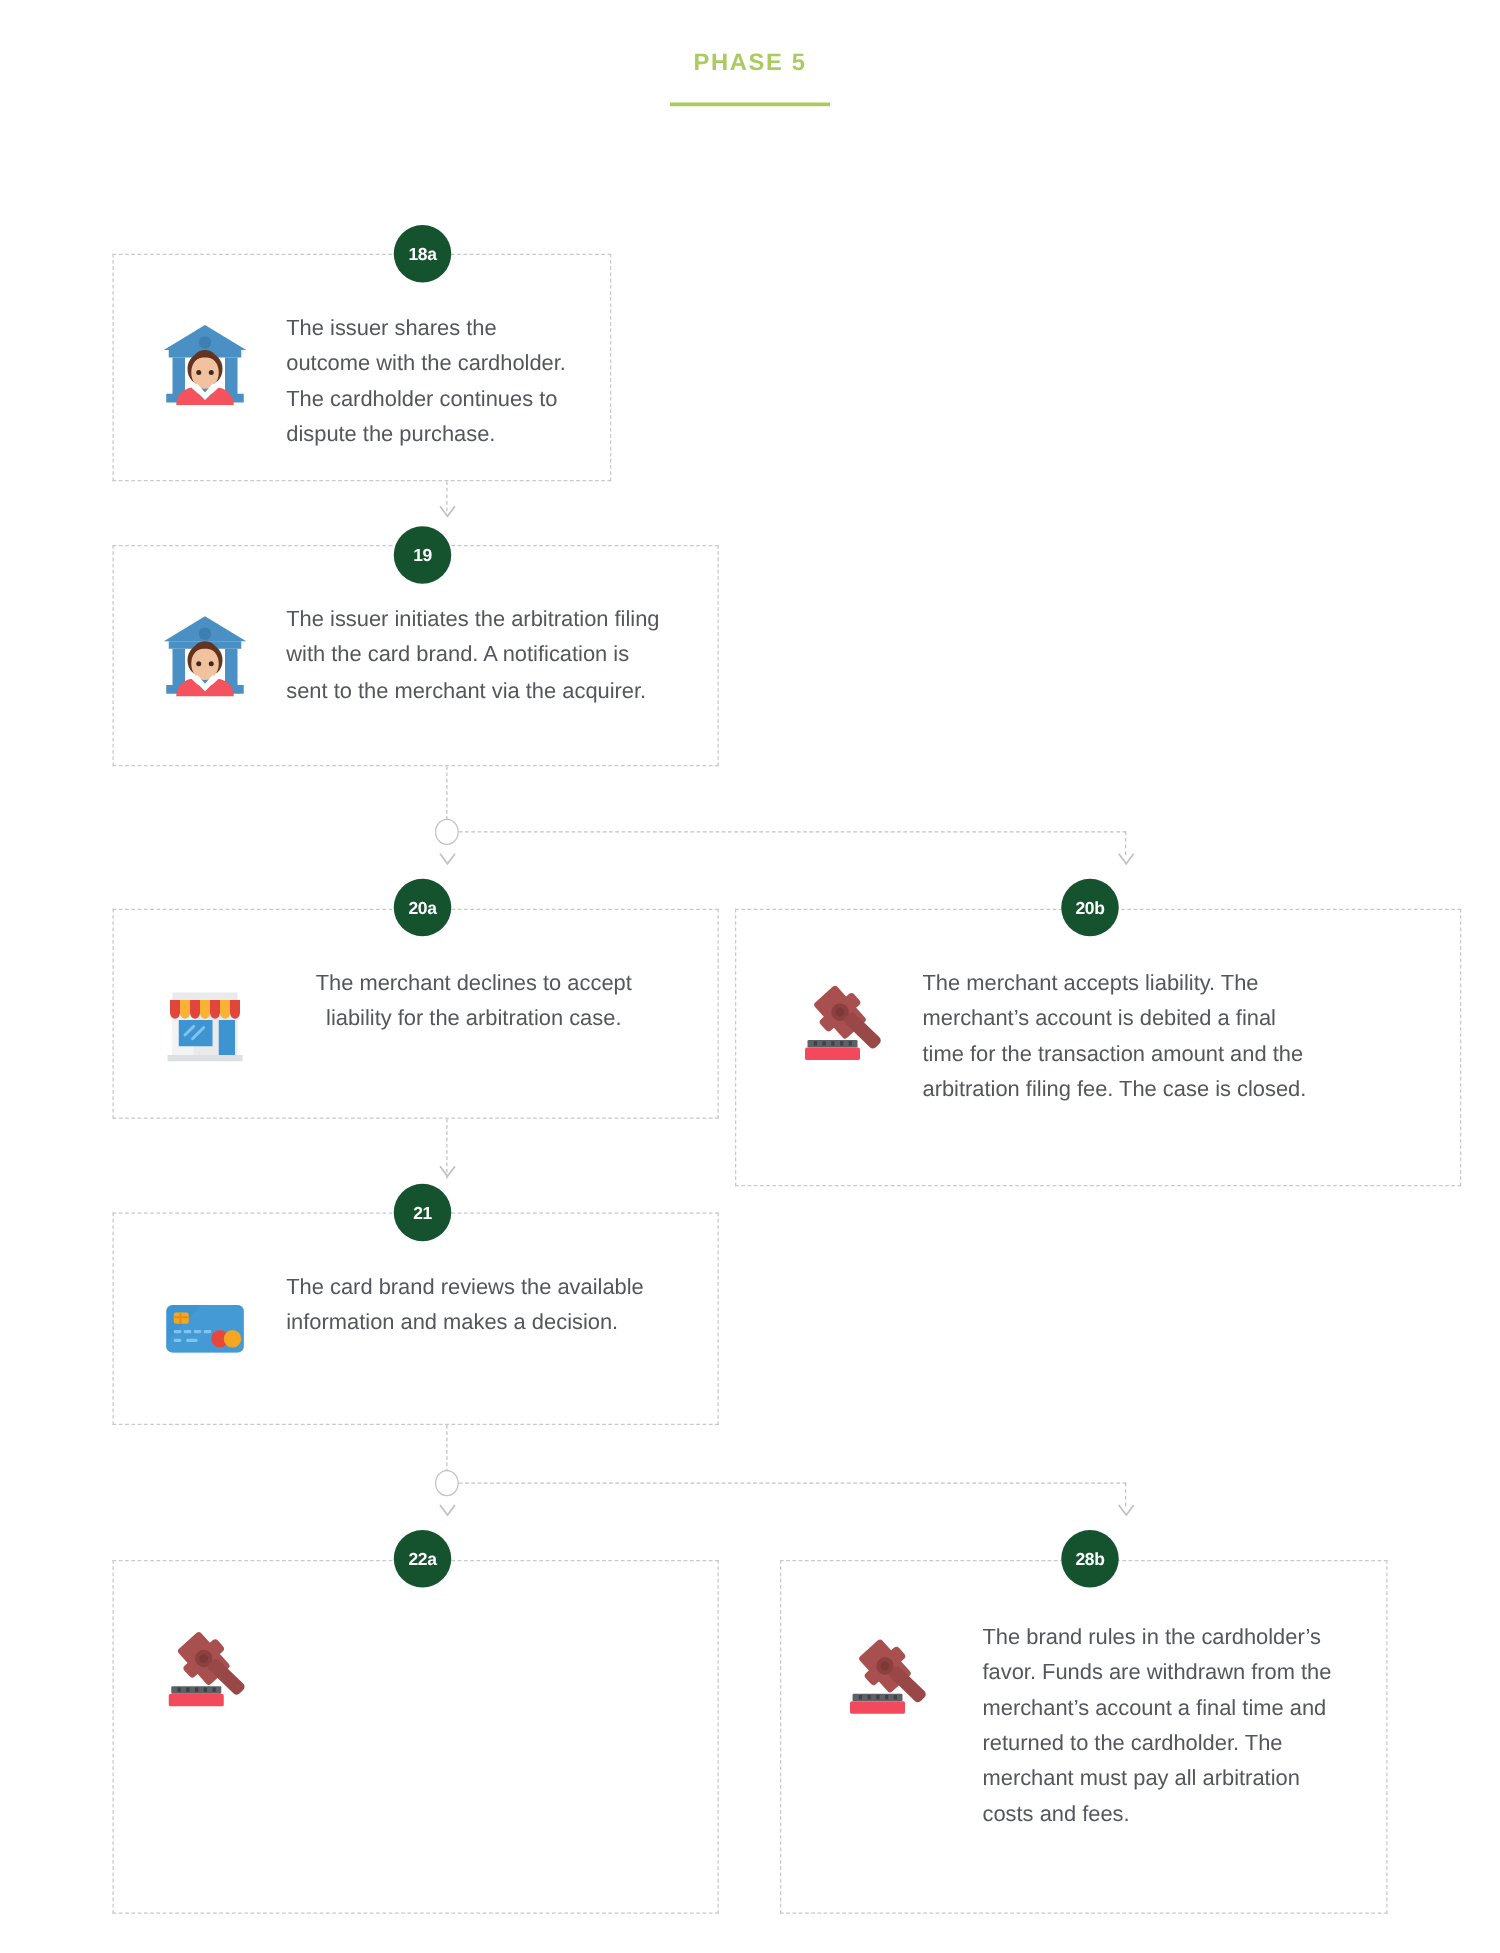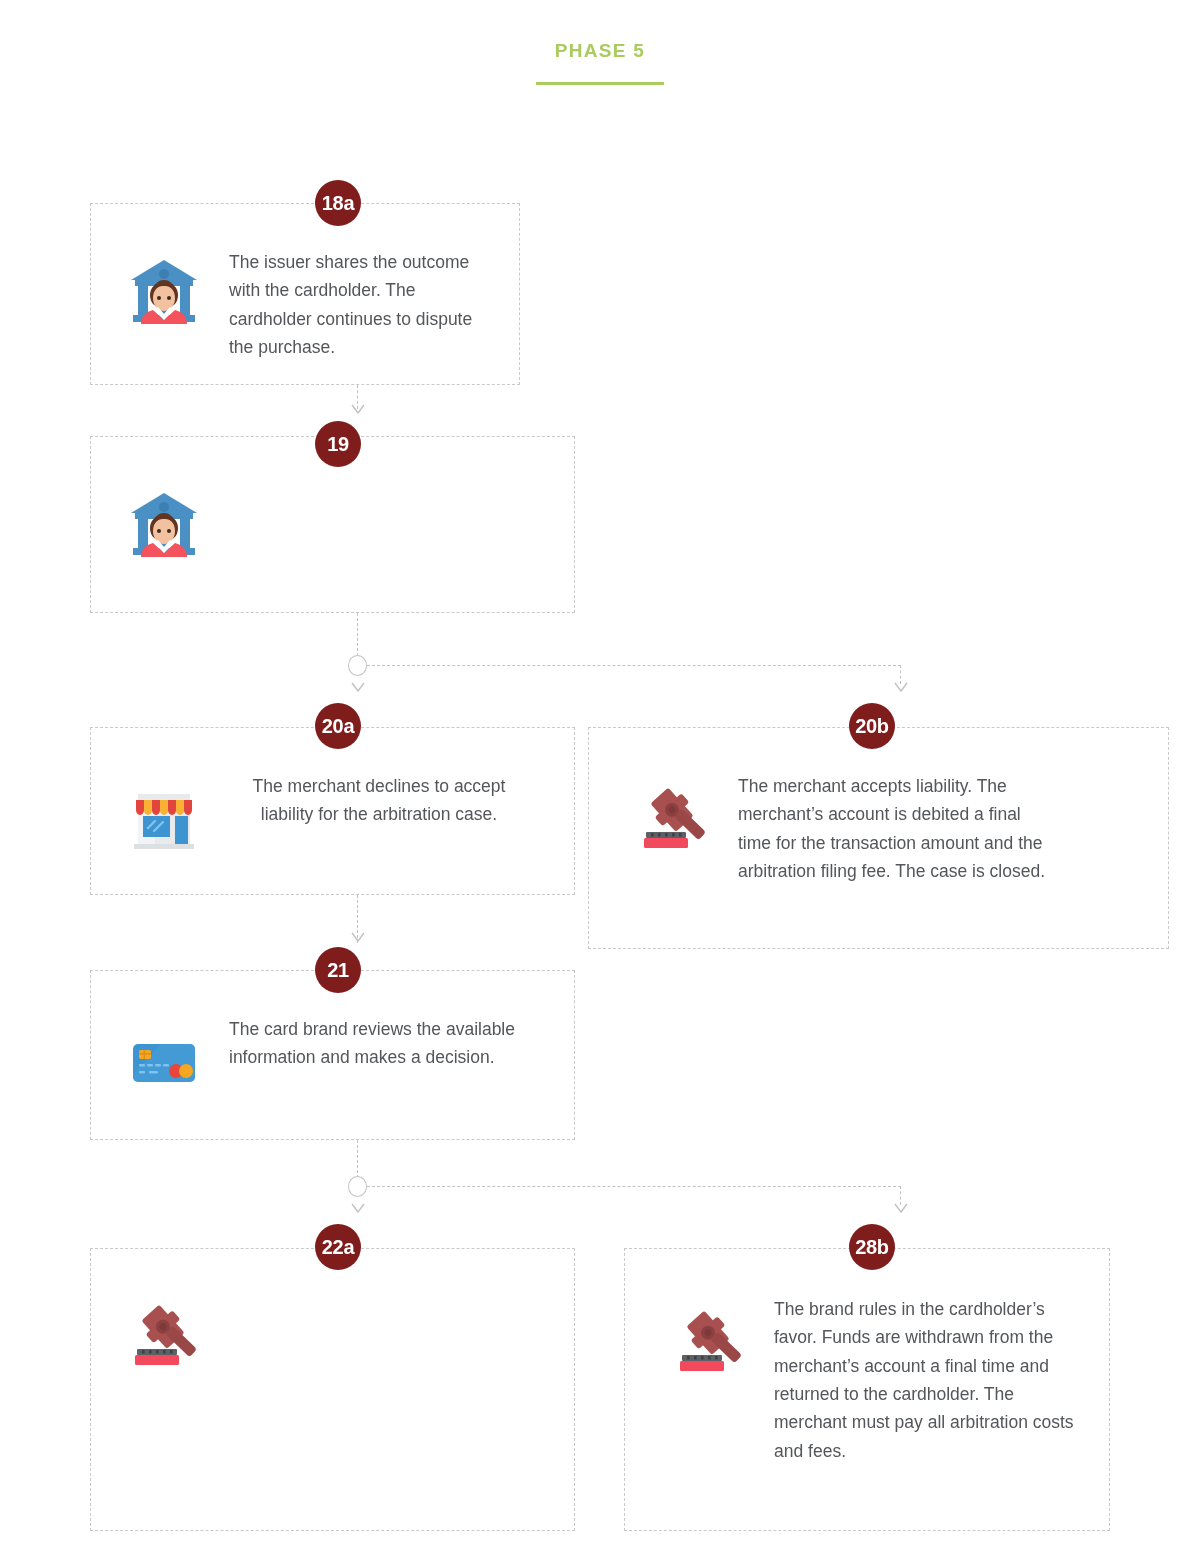--- a/index.html
+++ b/index.html
@@ -71,23 +71,23 @@
     max-width: 300px;
   }
   .step.right .step-text { max-width: 310px; }
 
   
   .badge {
     position: absolute;
     width: 46px;
     height: 46px;
     border-radius: 50%;
-    background: #7f1d1d;
+    background: #14532d;
     color: #ffffff;
-    font-size: 20px;
+    font-size: 14px;
     font-weight: bold;
     display: flex;
     align-items: center;
     justify-content: center;
     z-index: 5;
     letter-spacing: -0.3px;
   }
 
   
   .conn { position: absolute; }
@@ -172,21 +172,21 @@
           <path d="M1 1 L7 9 L13 1" fill="none" stroke="#c2c2c2" stroke-width="1.4"></path>
         </svg>
     </div>
     <div class="arrowhead" style="left:874px; top:1203px;">
       <svg viewBox="0 0 14 11" width="14" height="11">
           <path d="M1 1 L7 9 L13 1" fill="none" stroke="#c2c2c2" stroke-width="1.4"></path>
         </svg>
     </div>
   </div>
 
-  <div class="step" style="left:90px; top:203px; width:430px; height:182px;">
+  <div class="step" style="left:90px; top:203px; width:399px; height:182px;">
     <div class="step-inner">
       <div class="step-icon">
         <svg viewBox="0 0 78 78">
           <polygon points="39,8 72,28 6,28" fill="#4a90c4"></polygon>
           <circle cx="39" cy="22" r="5" fill="#3d7fb0"></circle>
           <rect x="10" y="28" width="58" height="6" fill="#4a90c4"></rect>
           <rect x="13" y="34" width="10" height="30" fill="#4a90c4"></rect>
           <rect x="34" y="34" width="10" height="30" fill="#4a90c4"></rect>
           <rect x="55" y="34" width="10" height="30" fill="#4a90c4"></rect>
           <rect x="8" y="63" width="62" height="7" fill="#4a90c4"></rect>
@@ -217,20 +217,21 @@
           <rect x="8" y="63" width="62" height="7" fill="#4a90c4"></rect>
           <path d="M39 30 c-9 0-14 6-14 13 0 8 5 13 14 13 9 0 14-5 14-13 0-7-5-13-14-13z" fill="#63341f"></path>
           <ellipse cx="39" cy="46" rx="11" ry="13" fill="#f2c2a0"></ellipse>
           <path d="M28 40 c1-9 6-12 11-12 5 0 10 3 11 12 -3-5-7-6-11-6 -4 0-8 1-11 6z" fill="#63341f"></path>
           <circle cx="34" cy="46" r="2" fill="#3b2a21"></circle>
           <circle cx="44" cy="46" r="2" fill="#3b2a21"></circle>
           <path d="M28 58 c-8 2-12 7-12 14 h46 c0-7-4-12-12-14 l-11 10z" fill="#f4525c"></path>
           <polygon points="28,57 39,68 50,57 45,55 39,62 33,55" fill="#ffffff"></polygon>
         </svg>
       </div>
+      <div class="step-text">The issuer initiates the arbitration filing with the card brand. A notification is sent to the merchant via the acquirer.</div>
     </div>
   </div>
   <div class="badge" style="left:315px; top:421px;">19</div>
 
   <div class="step" style="left:90px; top:727px; width:485px; height:168px;text-align:center;">
     <div class="step-inner">
       <div class="step-icon">
         <svg viewBox="0 0 78 78">
           <rect x="13" y="28" width="52" height="42" fill="#e8eaec"></rect>
           <polygon points="13,28 13,70 30,70 30,28" fill="#f1f3f4"></polygon>
@@ -335,21 +336,21 @@
             <rect x="45" y="57" width="2.6" height="3.5"></rect>
           </g>
           <rect x="10" y="62" width="44" height="10" rx="1.5" fill="#f2495c"></rect>
         </svg>
       </div>
     </div>
   </div>
   <div class="badge" style="left:315px; top:1224px;">22a</div>
 
   <div class="step right" style="left:624px; top:1248px; width:486px; height:283px;">
-    <div class="step-inner" style="padding-left:45px; padding-top:46px;">
+    <div class="step-inner" style="padding-left:45px; padding-top:46px;gap:12px;">
       <div class="step-icon">
         <svg viewBox="0 0 78 78">
           <g transform="rotate(-42 40 36)">
             <rect x="28" y="14" width="24" height="16" rx="2.5" fill="#a85050"></rect>
             <rect x="28" y="36" width="24" height="16" rx="2.5" fill="#a85050"></rect>
             <rect x="32" y="28" width="16" height="10" fill="#9a4747"></rect>
             <rect x="22" y="27" width="36" height="12" rx="3" fill="#a85050"></rect>
             <circle cx="40" cy="33" r="7" fill="#8d4040"></circle>
             <circle cx="40" cy="33" r="3.5" fill="#7d3838"></circle>
             <rect x="38" y="39" width="11" height="34" rx="3.5" fill="#9a4747" transform="rotate(-4 43 55)"></rect>

